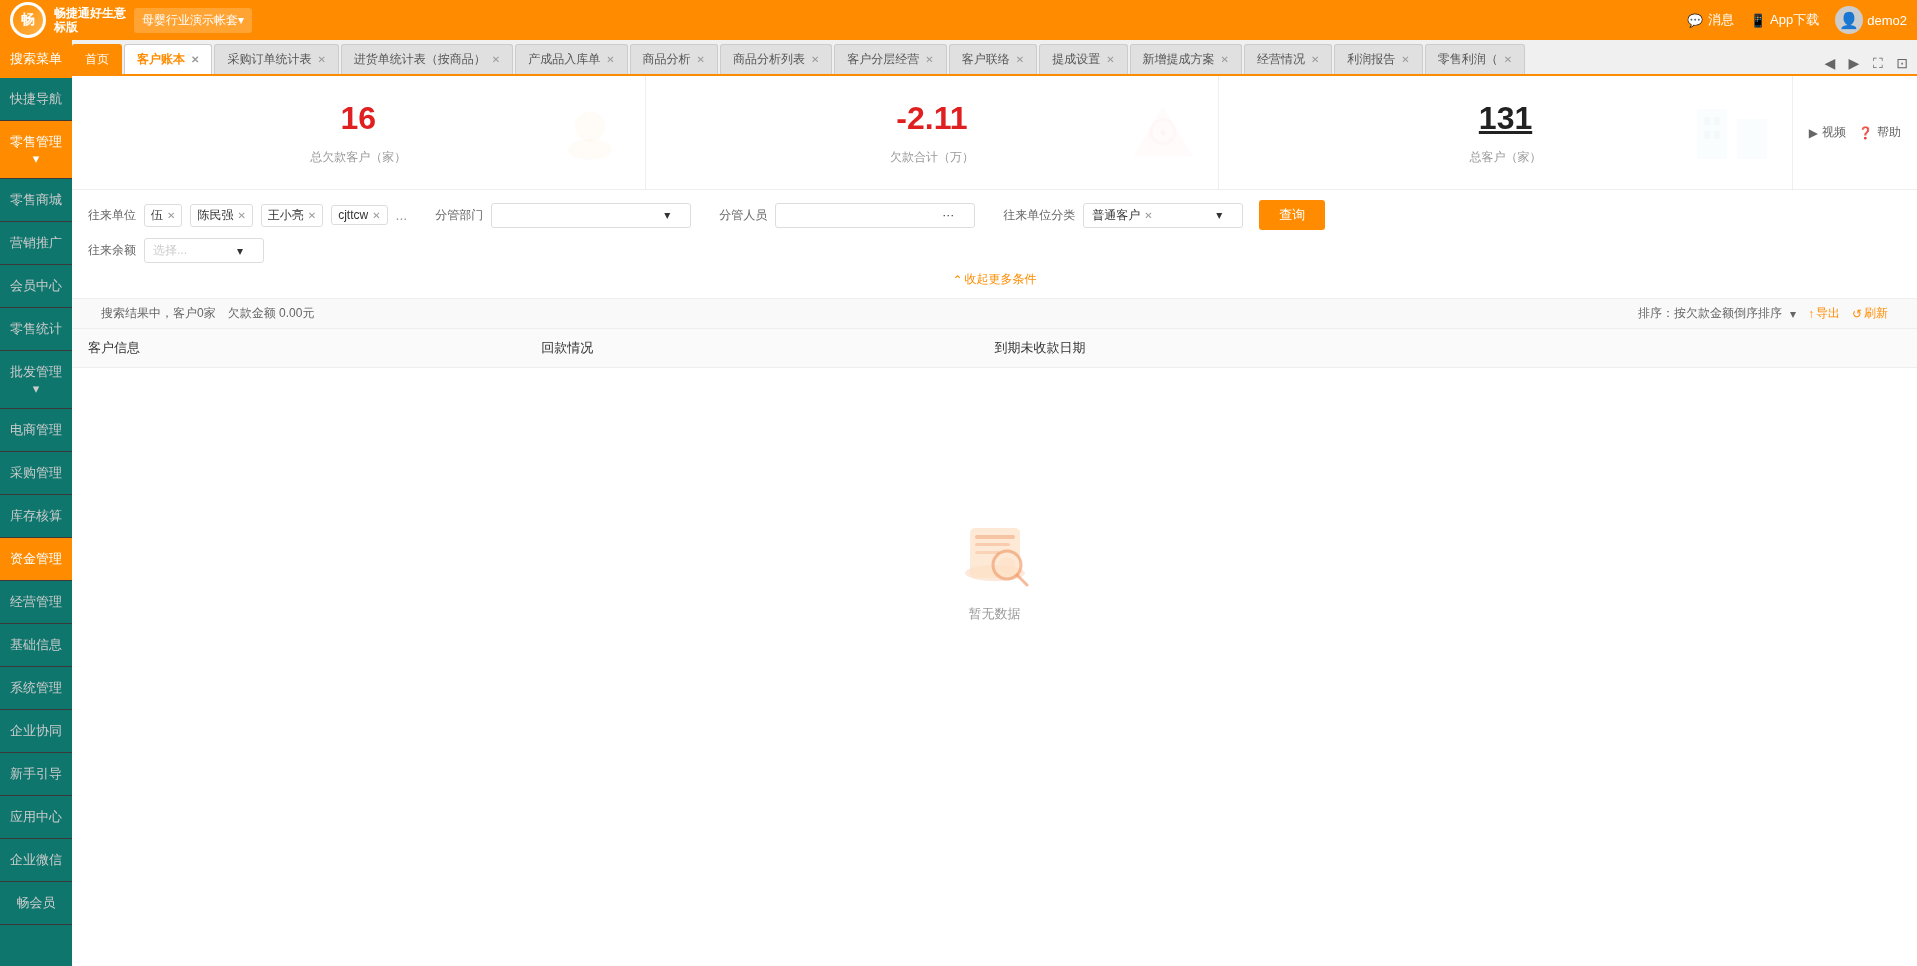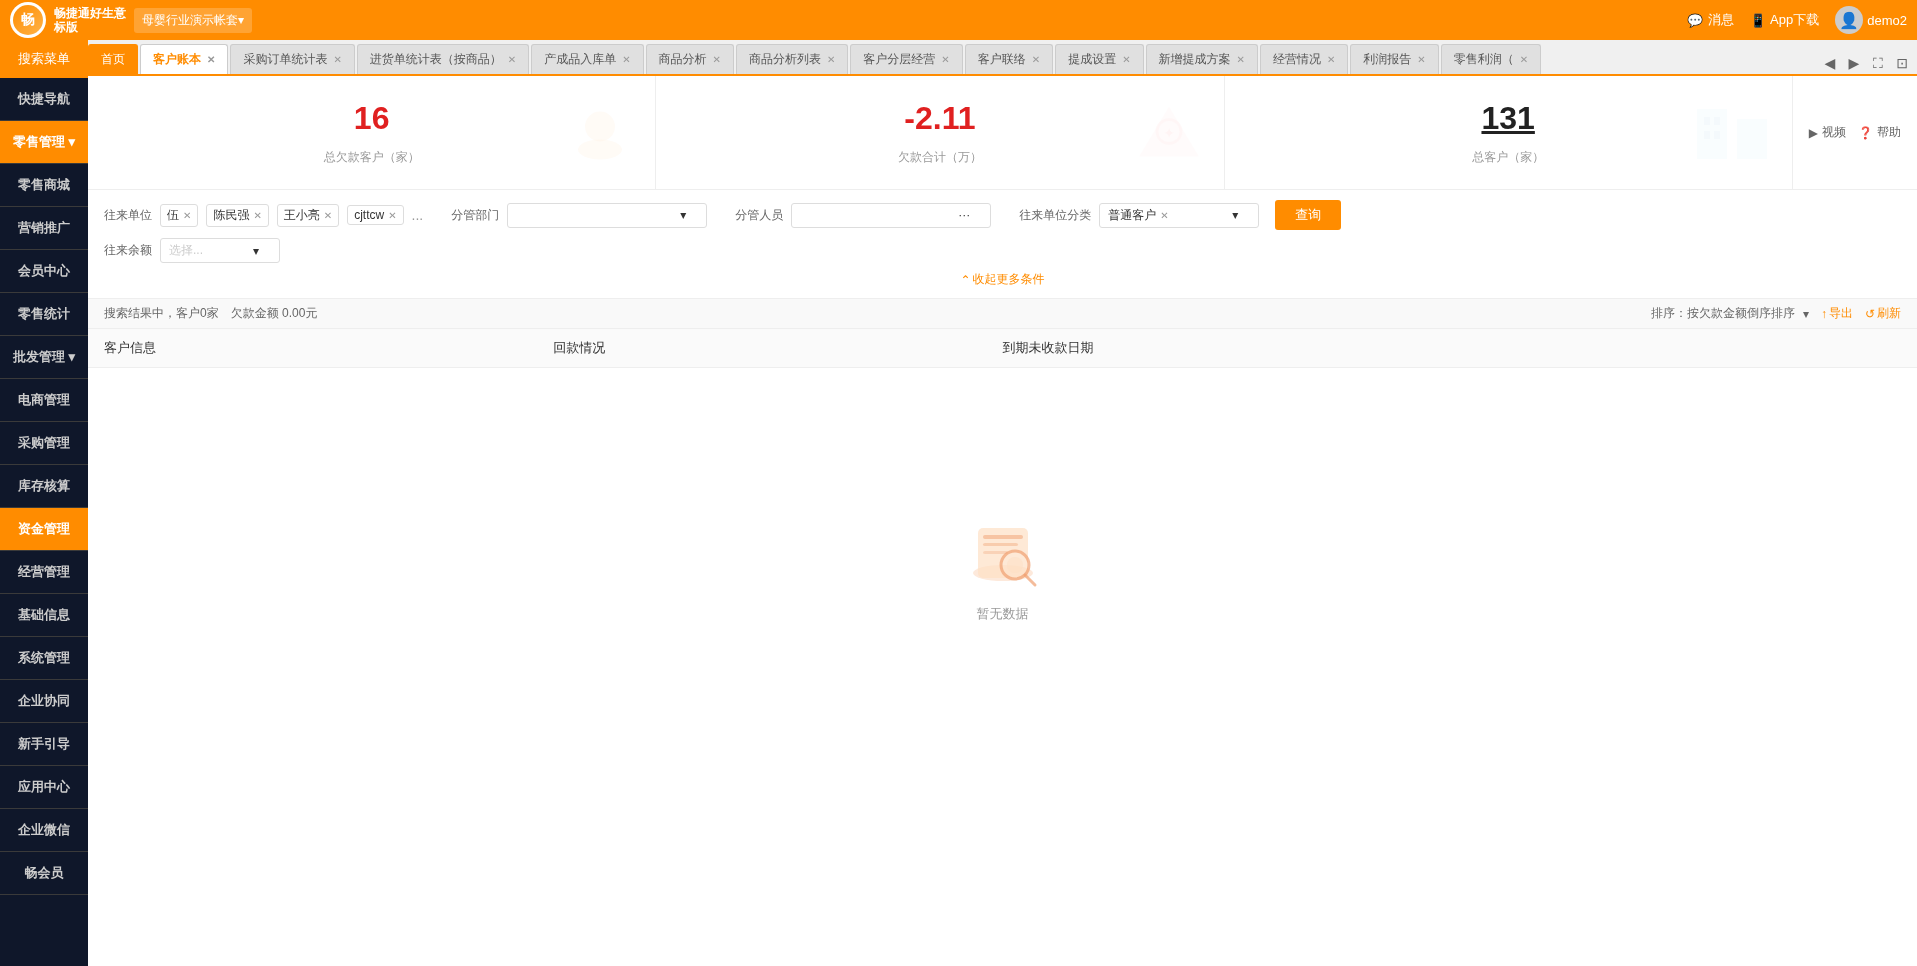--- a/index.html
+++ b/index.html
@@ -12,23 +12,23 @@
     .logo-text { color: white; font-size: 12px; font-weight: bold; line-height: 1.2; }
     .org-selector { background: rgba(255,255,255,0.2); border: none; color: white; padding: 4px 8px; border-radius: 3px; font-size: 12px; cursor: pointer; display: flex; align-items: center; gap: 0; }
     .top-bar-right { display: flex; align-items: center; gap: 16px; color: white; font-size: 13px; }
     .top-bar-right-item { display: flex; align-items: center; gap: 4px; cursor: pointer; }
     .user-avatar { width: 28px; height: 28px; border-radius: 50%; background: #ccc; display: flex; align-items: center; justify-content: center; overflow: hidden; }
 
     
     .main-layout { display: flex; flex: 1; overflow: hidden; }
 
     
-    .sidebar { width: 88px; background: #0f172a; display: flex; flex-direction: column; flex-shrink: 0; overflow-y: auto; }
+    .sidebar { width: 72px; background: #0f766e; display: flex; flex-direction: column; flex-shrink: 0; overflow-y: auto; }
     .sidebar-search { padding: 10px; background: #ff8c00; color: white; text-align: center; font-size: 13px; cursor: pointer; }
-    .sidebar-nav-item { padding: 12px 6px; text-align: center; color: #ccc; font-size: 13px; cursor: pointer; border-bottom: 1px solid #3a3a3a; transition: background 0.2s; font-weight: bold; }
+    .sidebar-nav-item { padding: 12px 6px; text-align: center; color: #ccc; font-size: 13px; cursor: pointer; border-bottom: 1px solid #3a3a3a; transition: background 0.2s; }
     .sidebar-nav-item.active { background: #ff8c00; color: white; }
 
     
     .tab-bar { height: 36px; background: #f0f0f0; display: flex; align-items: flex-end; flex-shrink: 0; border-bottom: 2px solid #ff8c00; overflow: hidden; }
     .tab { padding: 6px 12px; background: #e0e0e0; border: 1px solid #ccc; border-bottom: none; margin-right: 2px; cursor: pointer; font-size: 12px; color: #555; display: flex; align-items: center; gap: 4px; border-radius: 3px 3px 0 0; white-space: nowrap; flex-shrink: 0; }
     .tab.active { background: white; border-bottom-color: white; color: #ff8c00; font-weight: bold; }
     .tab .close-btn { font-size: 10px; color: #999; cursor: pointer; margin-left: 2px; }
     .tab.home { background: #ff8c00; color: white; border-color: #ff8c00; }
     .tab-bar-end { display: flex; align-items: center; margin-left: auto; padding: 0 4px; gap: 2px; }
     .tab-bar-btn { width: 22px; height: 22px; display: flex; align-items: center; justify-content: center; cursor: pointer; color: #666; font-size: 14px; }
@@ -51,21 +51,21 @@
     .filter-row { display: flex; align-items: center; margin-bottom: 8px; gap: 8px; flex-wrap: wrap; }
     .filter-label { font-size: 12px; color: #666; white-space: nowrap; }
     .filter-tag { background: #fff; border: 1px solid #ddd; border-radius: 3px; padding: 2px 6px; font-size: 12px; display: inline-flex; align-items: center; gap: 4px; }
     .filter-tag .x { color: #999; cursor: pointer; font-size: 10px; }
     .filter-more { color: #999; cursor: pointer; font-size: 14px; }
     .filter-select { border: 1px solid #ddd; border-radius: 3px; padding: 3px 20px 3px 8px; font-size: 12px; cursor: pointer; background: white; color: #333; position: relative; display: inline-flex; align-items: center; min-width: 120px; justify-content: space-between; }
     .filter-select-wide { min-width: 200px; }
     .collapse-btn { color: #ff8c00; cursor: pointer; font-size: 12px; display: flex; align-items: center; gap: 2px; }
 
     
-    .results-bar { background: #f9f9f9; padding: 6px 16px; display: flex; align-items: flex-start; justify-content: space-between; border-bottom: 1px solid #eee; flex-shrink: 0; font-size: 12px; color: #666; }
+    .results-bar { background: #f9f9f9; padding: 6px 29px; display: flex; align-items: flex-start; justify-content: space-between; border-bottom: 1px solid #eee; flex-shrink: 0; font-size: 12px; color: #666; }
     .results-bar-left { display: flex; gap: 12px; }
     .results-bar-right { display: flex; align-items: center; gap: 12px; }
     .sort-btn { display: flex; align-items: center; gap: 8px; cursor: pointer; color: #666; }
     .action-btn { display: flex; align-items: center; gap: 2px; cursor: pointer; color: #ff8c00; }
 
     
     .table-container { flex: 1; overflow-y: auto; background: white; }
     .table-header { display: grid; grid-template-columns: 2fr 2fr 2fr 2fr; padding: 10px 16px; background: #fafafa; border-bottom: 1px solid #eee; font-size: 13px; color: #333; font-weight: 500; }
     .table-body { display: flex; flex-direction: column; align-items: center; justify-content: center; min-height: 400px; }
     .empty-state { display: flex; flex-direction: column; align-items: center; justify-content: center; padding: 60px 0; }

